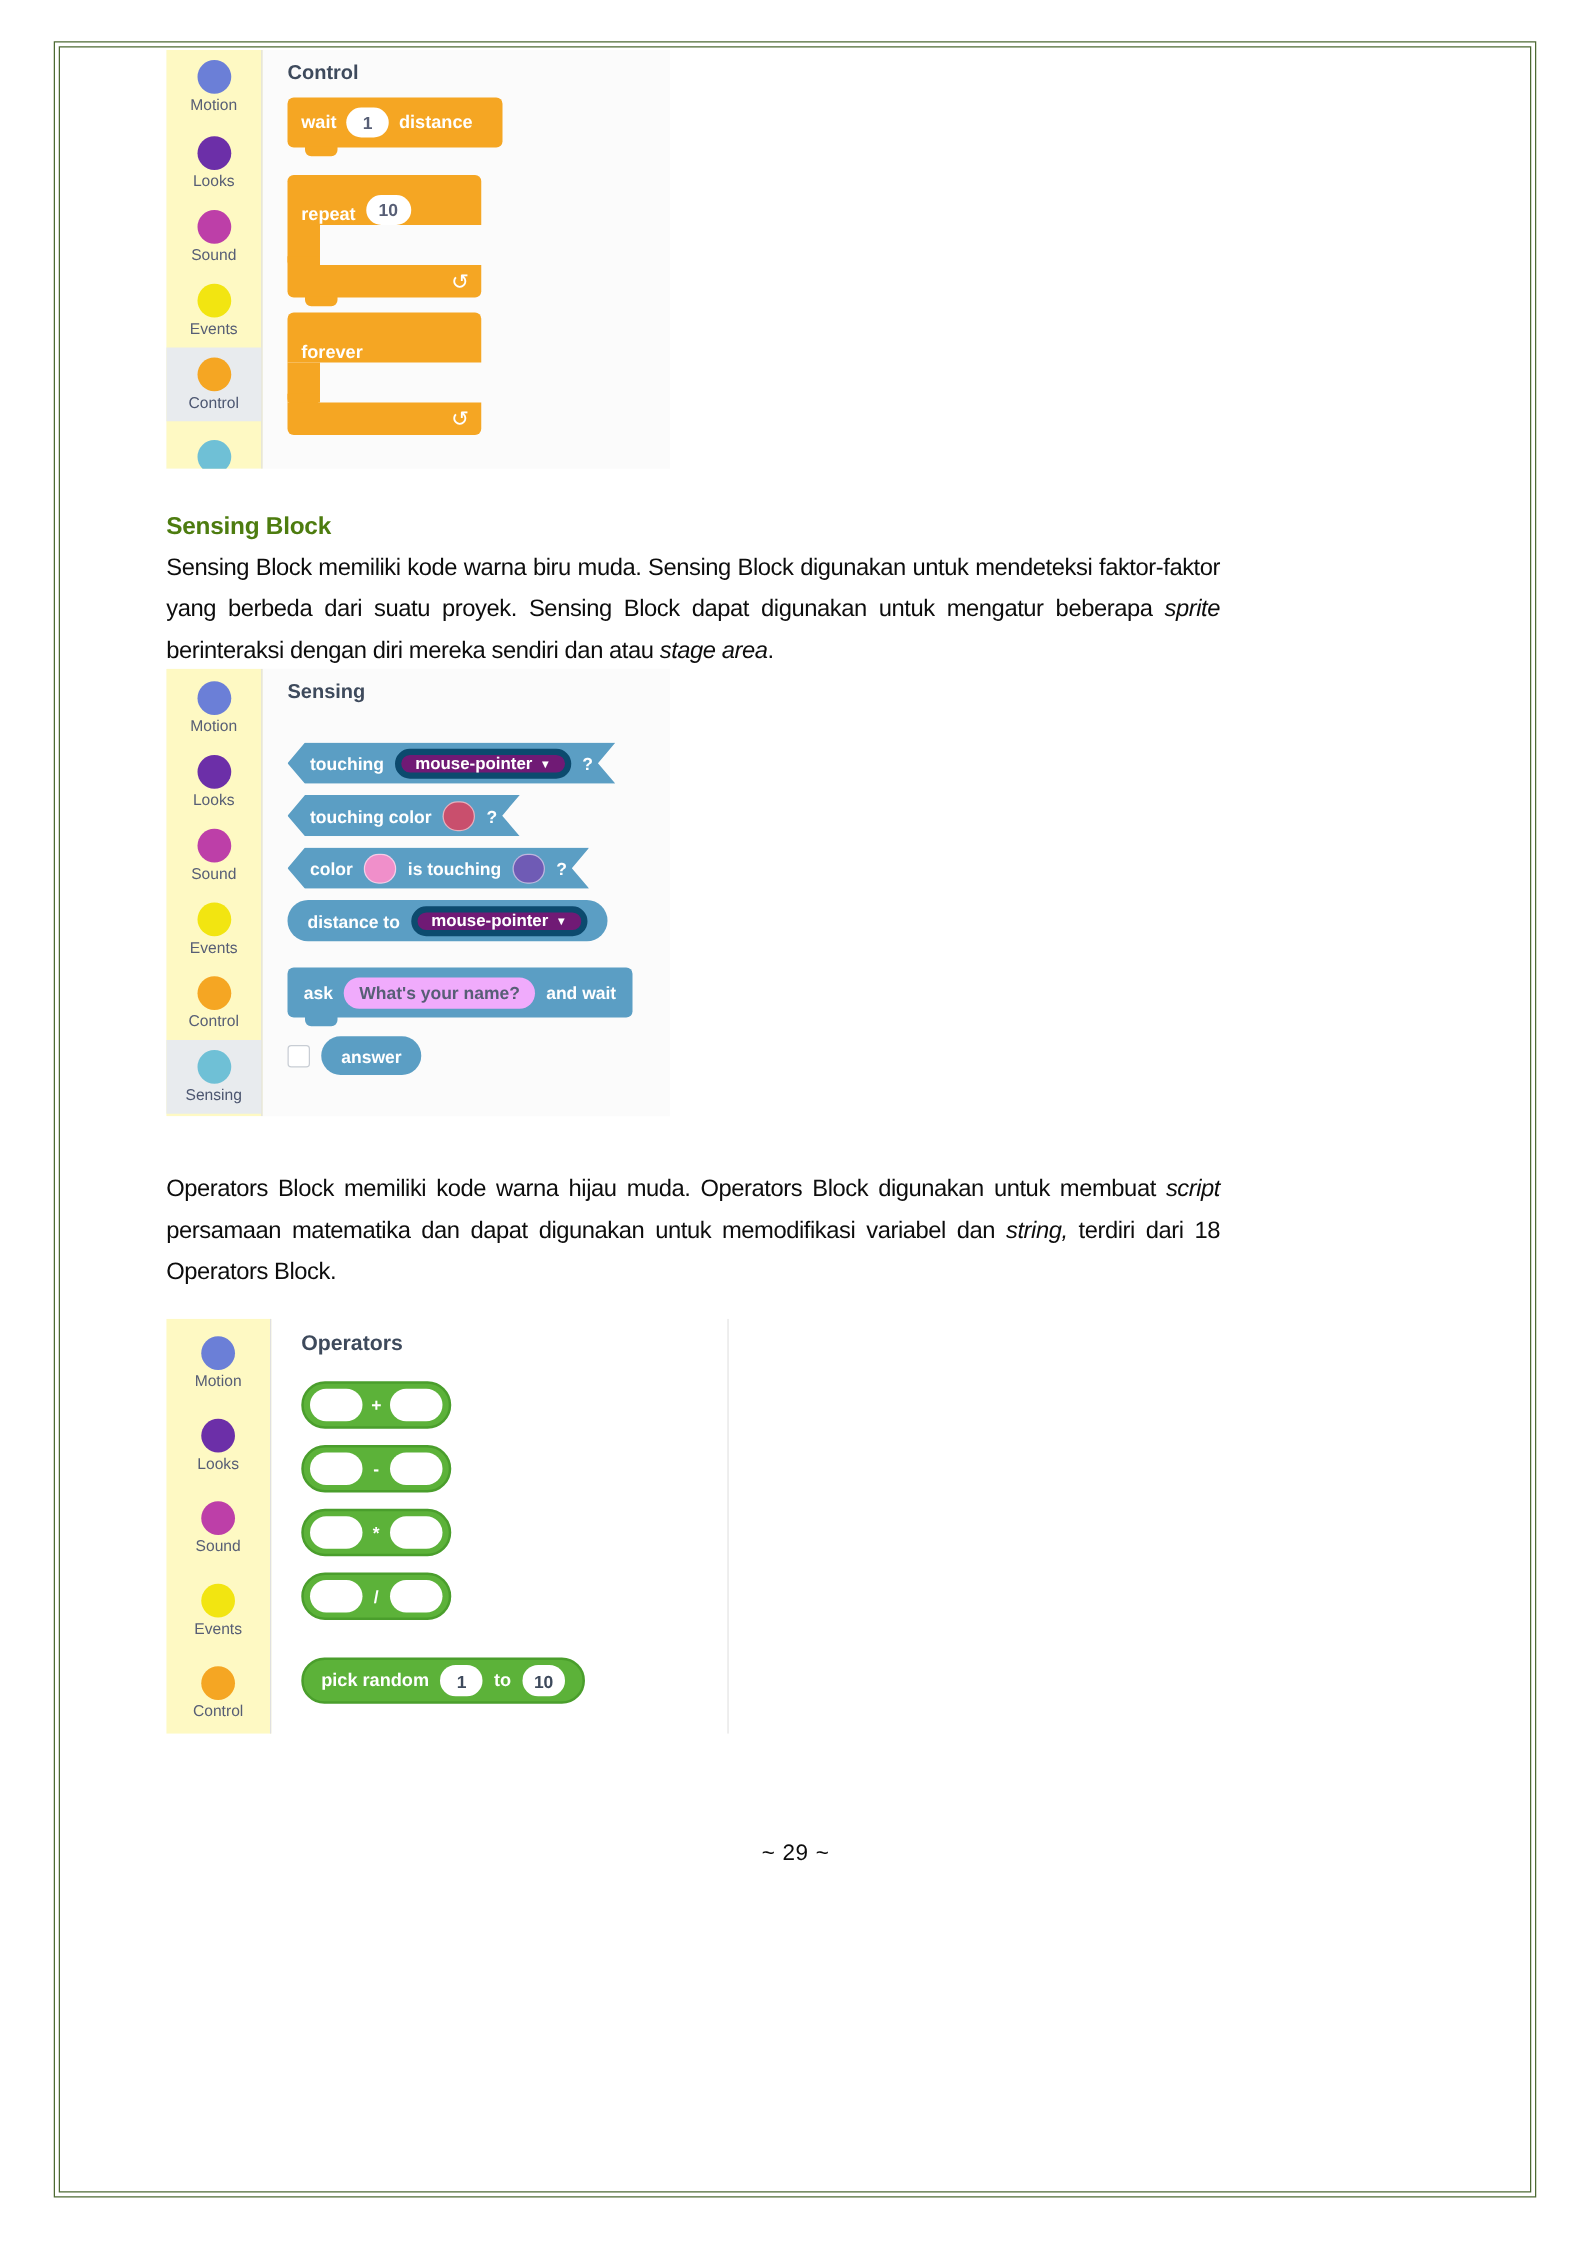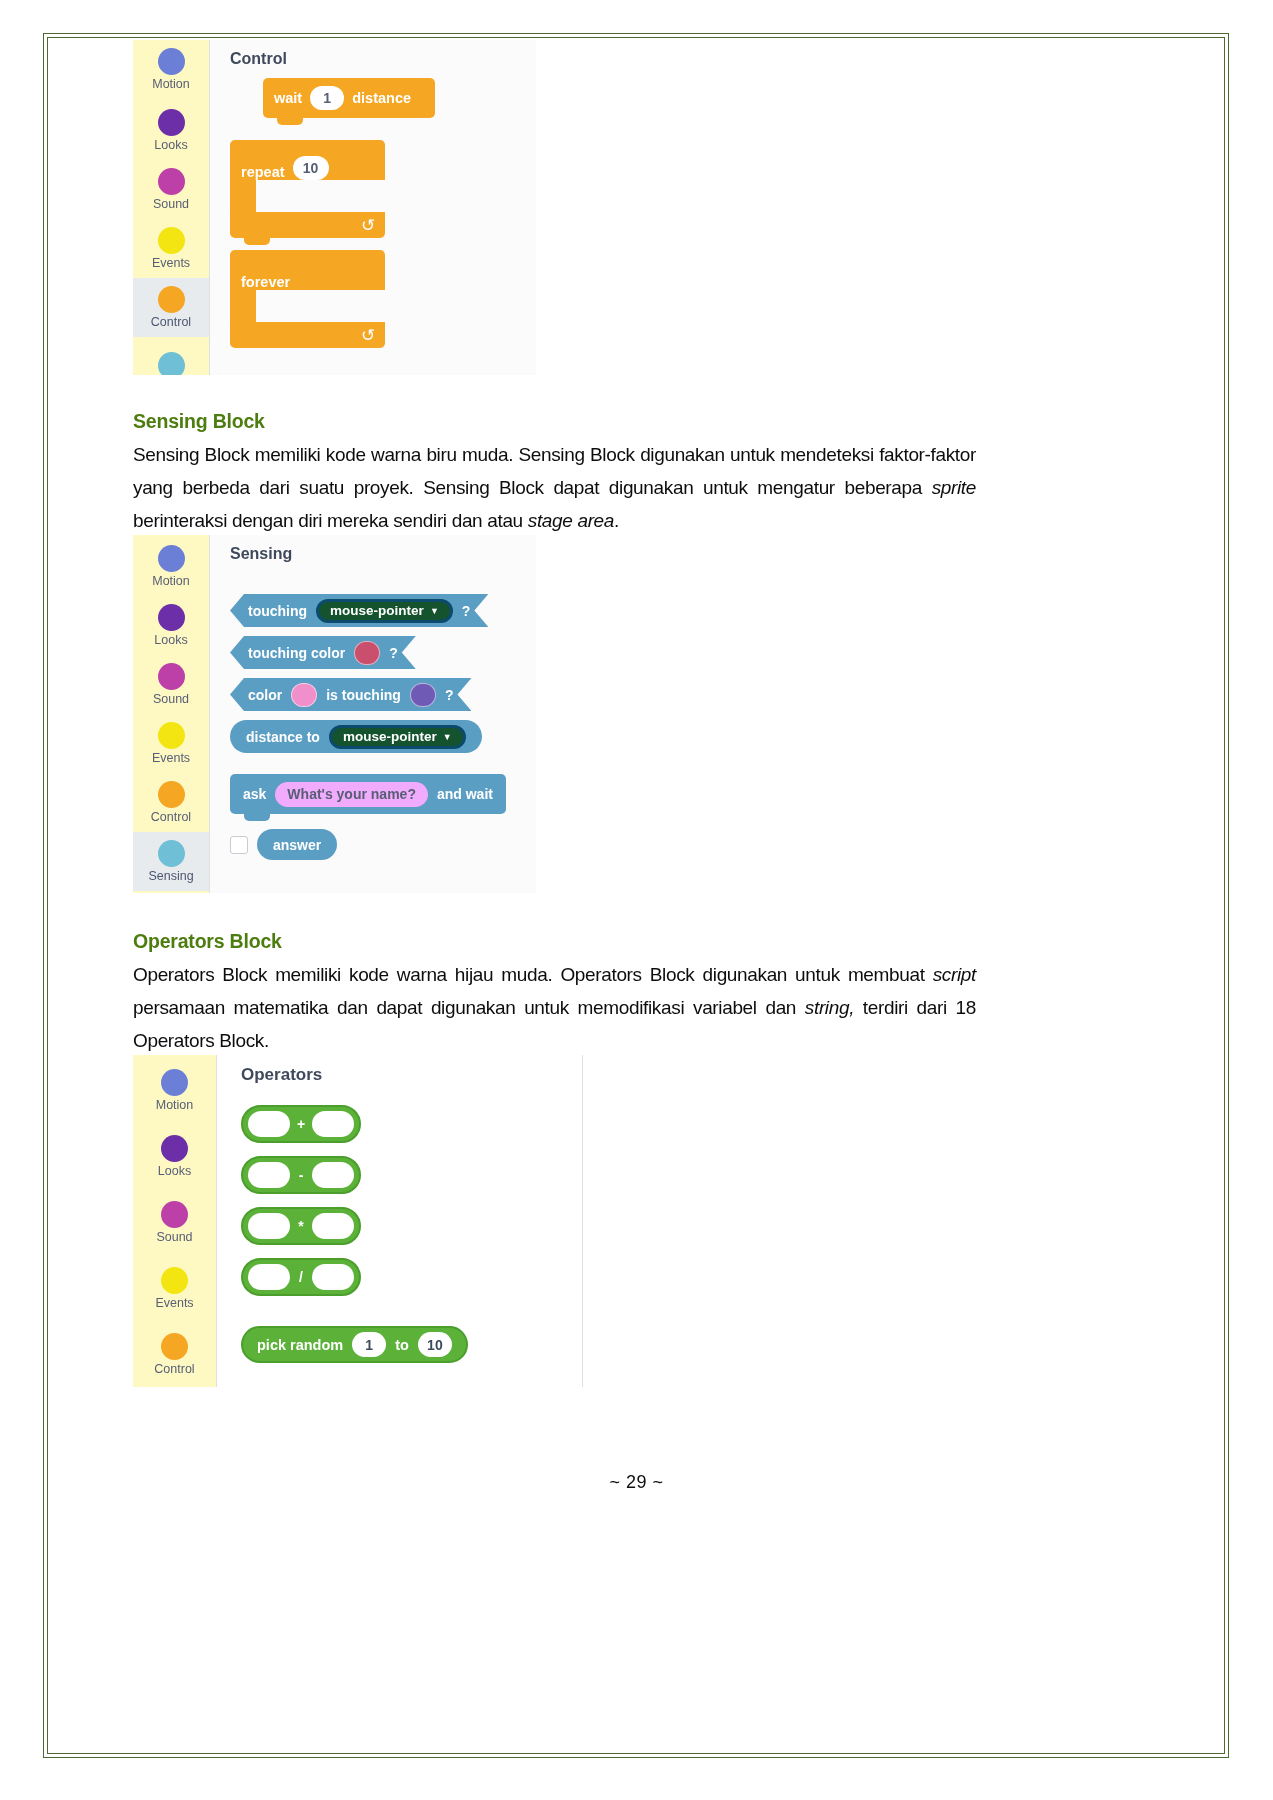--- a/index.html
+++ b/index.html
@@ -146,21 +146,20 @@
     font-size: 14.5px;
     position: relative;
   }
   .c-wait {
     width: 172px; height: 40px;
     border-radius: 5px;
     display: flex; align-items: center;
     padding-left: 11px;
     box-sizing: border-box;
     gap: 8px;
-    margin-left: 33px;
   }
   .c-wait .oval { width: 34px; height: 24px; color: #575e75; font-size: 14px; }
   .notch {
     position: absolute;
     left: 14px; bottom: -7px;
     width: 26px; height: 8px;
     background: #f5a623;
     border-radius: 0 0 5px 5px;
   }
   .c-cwrap { position: relative; width: 155px; }
@@ -207,22 +206,22 @@
     font-size: 14px;
     height: 33px;
     border-radius: 999px;
     display: inline-flex;
     align-items: center;
     gap: 9px;
     padding: 0 16px;
     box-sizing: border-box;
   }
   .s-drop {
-    background: #14532d;
-    border: 3px solid #0c4a6e;
+    background: #701a75;
+    border: 5px solid #0c4a6e;
     border-radius: 999px;
     height: 24px;
     display: inline-flex; align-items: center; gap: 6px;
     padding: 0 11px;
     font-size: 13.5px;
     box-sizing: border-box;
   }
   .swatch {
     width: 26px; height: 24px; border-radius: 999px;
     display: inline-block;
@@ -490,21 +489,20 @@
 
       
       <div style="display:flex; align-items:center; gap:9px;">
         <span class="s-checkbox"></span>
         <span class="s-reporter">answer</span>
       </div>
     </div>
   </div>
 
   <div style="position:absolute; left:0px; top:930px; width:843px;">
-    <div class="heading">Operators Block</div>
     <div class="gap-sm" style="height:5px;"></div>
     <p class="para"><span>Operators Block memiliki kode warna hijau muda. Operators Block digunakan untuk membuat </span><i>script</i><span> persamaan matematika dan dapat digunakan untuk memodifikasi variabel dan </span><i>string,</i><span> terdiri dari 18 Operators Block.</span></p>
   </div>
 
   <div class="palette" style="position:absolute; left:0px; top:1055px; width:450px; height:332px; background:#ffffff;">
     <div class="palette-cats" style="flex:0 0 84px; width:84px;">
       <div class="cat" style="height:66px;">
         <span class="dot" style="background:#6b7fd7;"></span>
         <span class="lbl">Motion</span>
       </div>

